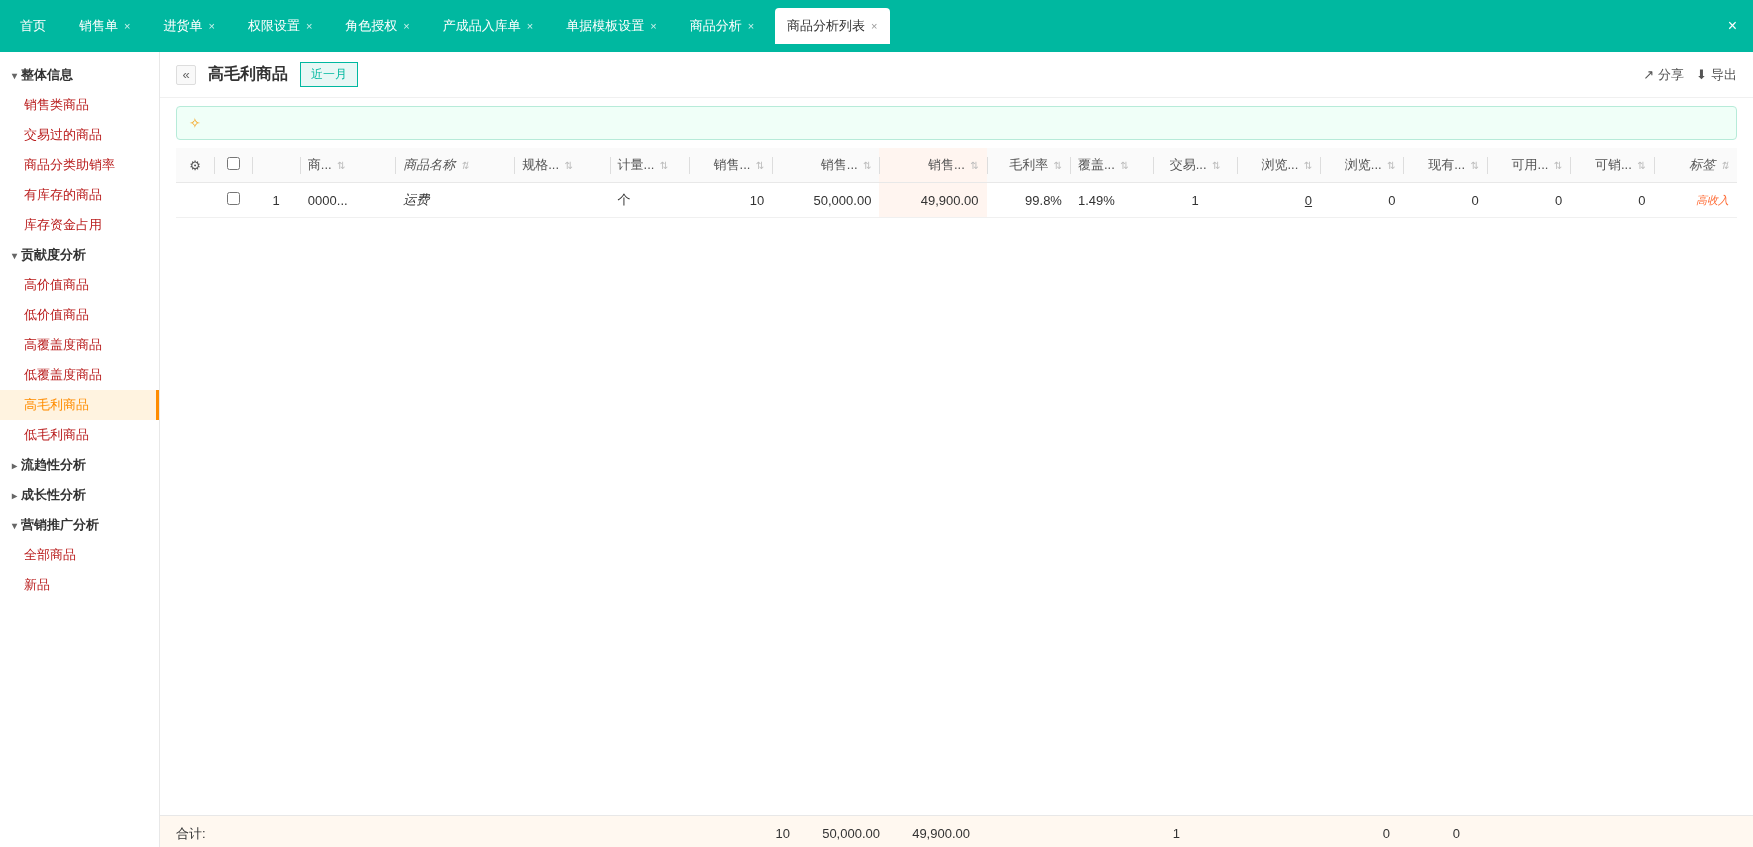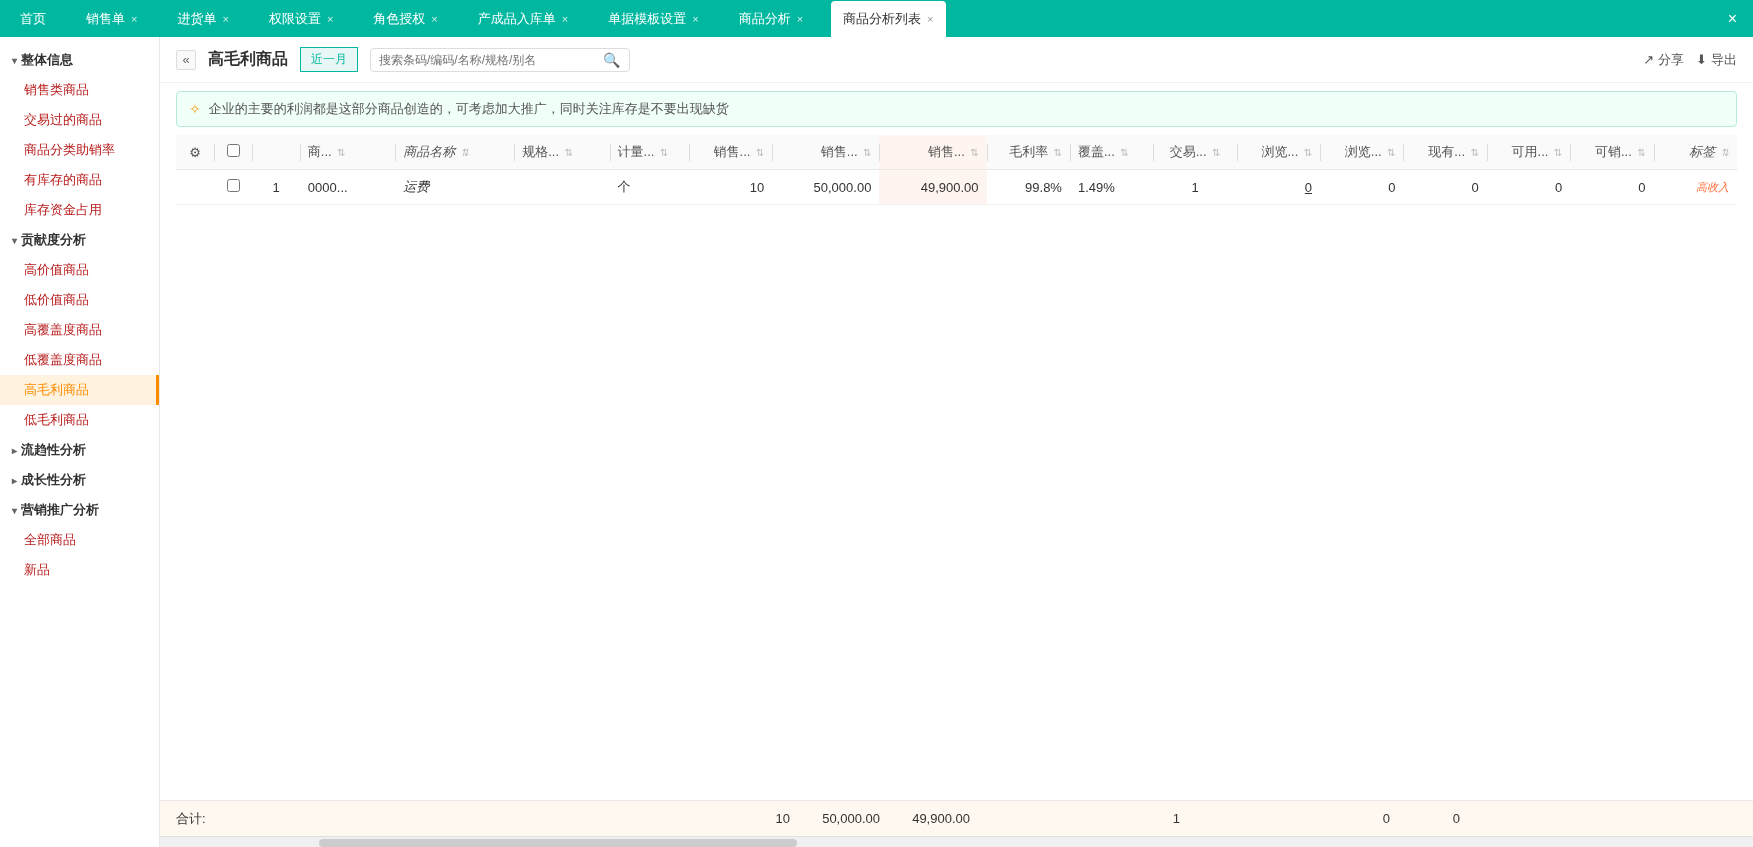--- a/index.html
+++ b/index.html
@@ -3,23 +3,23 @@
   <meta charset="utf-8">
   <style>
     * { box-sizing: border-box; margin: 0; padding: 0; font-family: 'Microsoft YaHei', Arial, sans-serif; font-size: 13px; }
     body { background: #f5f5f5; overflow: hidden; width: 1753px; height: 847px; }
 
     
     .top-nav {
       display: flex;
       align-items: center;
       background: #00b8a0;
-      height: 37px;
+      height: 52px;
       padding: 0 8px;
-      gap: 16px;
+      gap: 9px;
       position: relative;
     }
     .nav-tab {
       display: flex;
       align-items: center;
       height: 36px;
       padding: 0 12px;
       color: #fff;
       cursor: pointer;
       white-space: nowrap;
@@ -399,39 +399,34 @@
   </div>
 
   <div class="content-area">
 
     <div class="content-header">
       <div class="collapse-btn">
         <span>«</span>
       </div>
       <span class="page-title">高毛利商品</span>
       <button class="filter-btn">近一月</button>
-      <div class="search-box">
-        <input type="text" placeholder="搜索条码/编码/名称/规格/别名" style="">
-        <span class="search-icon">🔍</span>
-      </div>
       <div class="header-actions">
         <div class="action-btn">
           <span>↗</span>
           <span>分享</span>
         </div>
         <div class="action-btn">
           <span>⬇</span>
           <span>导出</span>
         </div>
       </div>
     </div>
 
     <div class="info-banner">
       <span class="info-icon">✧</span>
-      <span>企业的主要的利润都是这部分商品创造的，可考虑加大推广，同时关注库存是不要出现缺货</span>
     </div>
 
     <div class="table-container">
       <table>
         <thead>
           <tr>
             <th class="col-settings">
               <span>⚙</span>
             </th>
             <th class="col-check">

